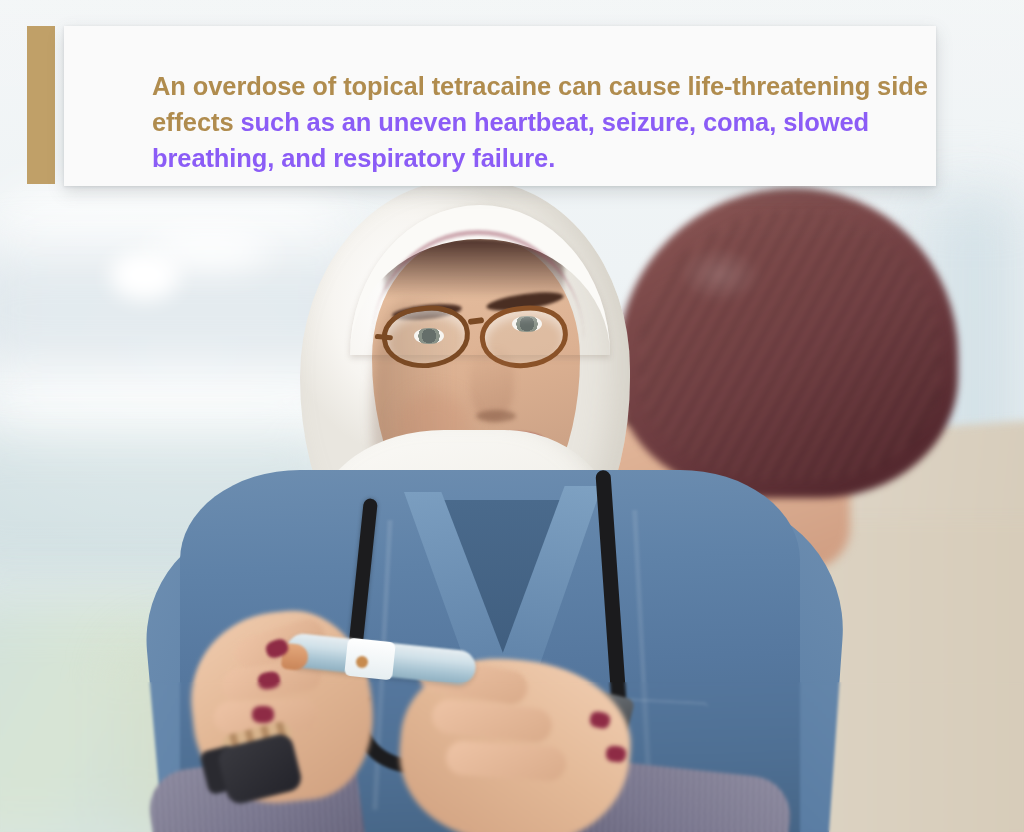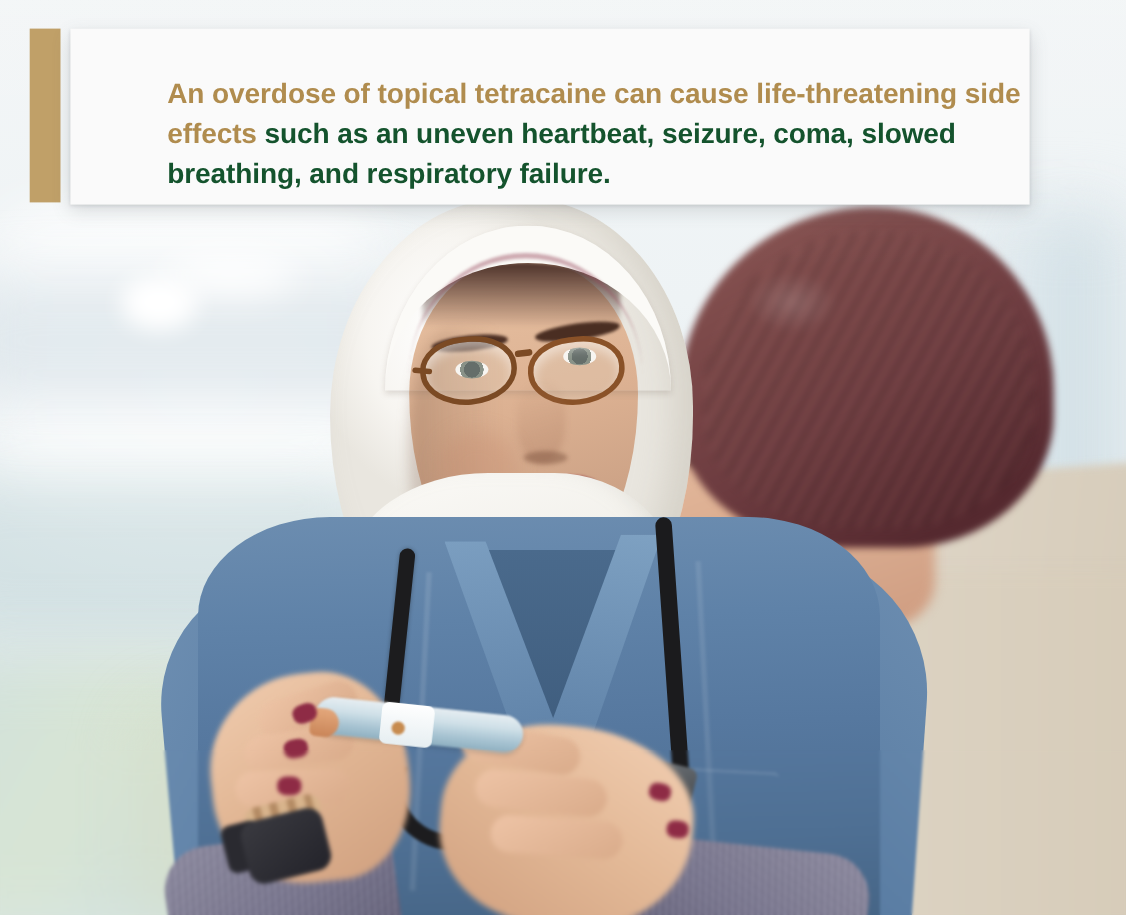--- a/index.html
+++ b/index.html
@@ -506,16 +506,16 @@
     <div class="nail n4"></div>
     <div class="nail n5"></div>
 
     <div class="photo-soft"></div>
     <div class="photo-blur-bottom"></div>
   </div>
 
   <div class="accent-bar" style="background: rgb(192, 160, 104);"></div>
 
   <div class="callout" style="background: rgb(250, 250, 250);">
-    <p class="callout-text"><span class="hl" style="color: rgb(176, 140, 78);">An overdose of topical tetracaine can cause life-threatening side effects</span><span style="color: #14532d;"> such as an uneven heartbeat, seizure, coma, slowed breathing, and respiratory failure.</span></p>
+    <p class="callout-text"><span class="hl" style="color: rgb(176, 140, 78);">An overdose of topical tetracaine can cause life-threatening side effects</span><span style="color: #8b5cf6;"> such as an uneven heartbeat, seizure, coma, slowed breathing, and respiratory failure.</span></p>
   </div>
 
 </div>
 
 </body></html>

